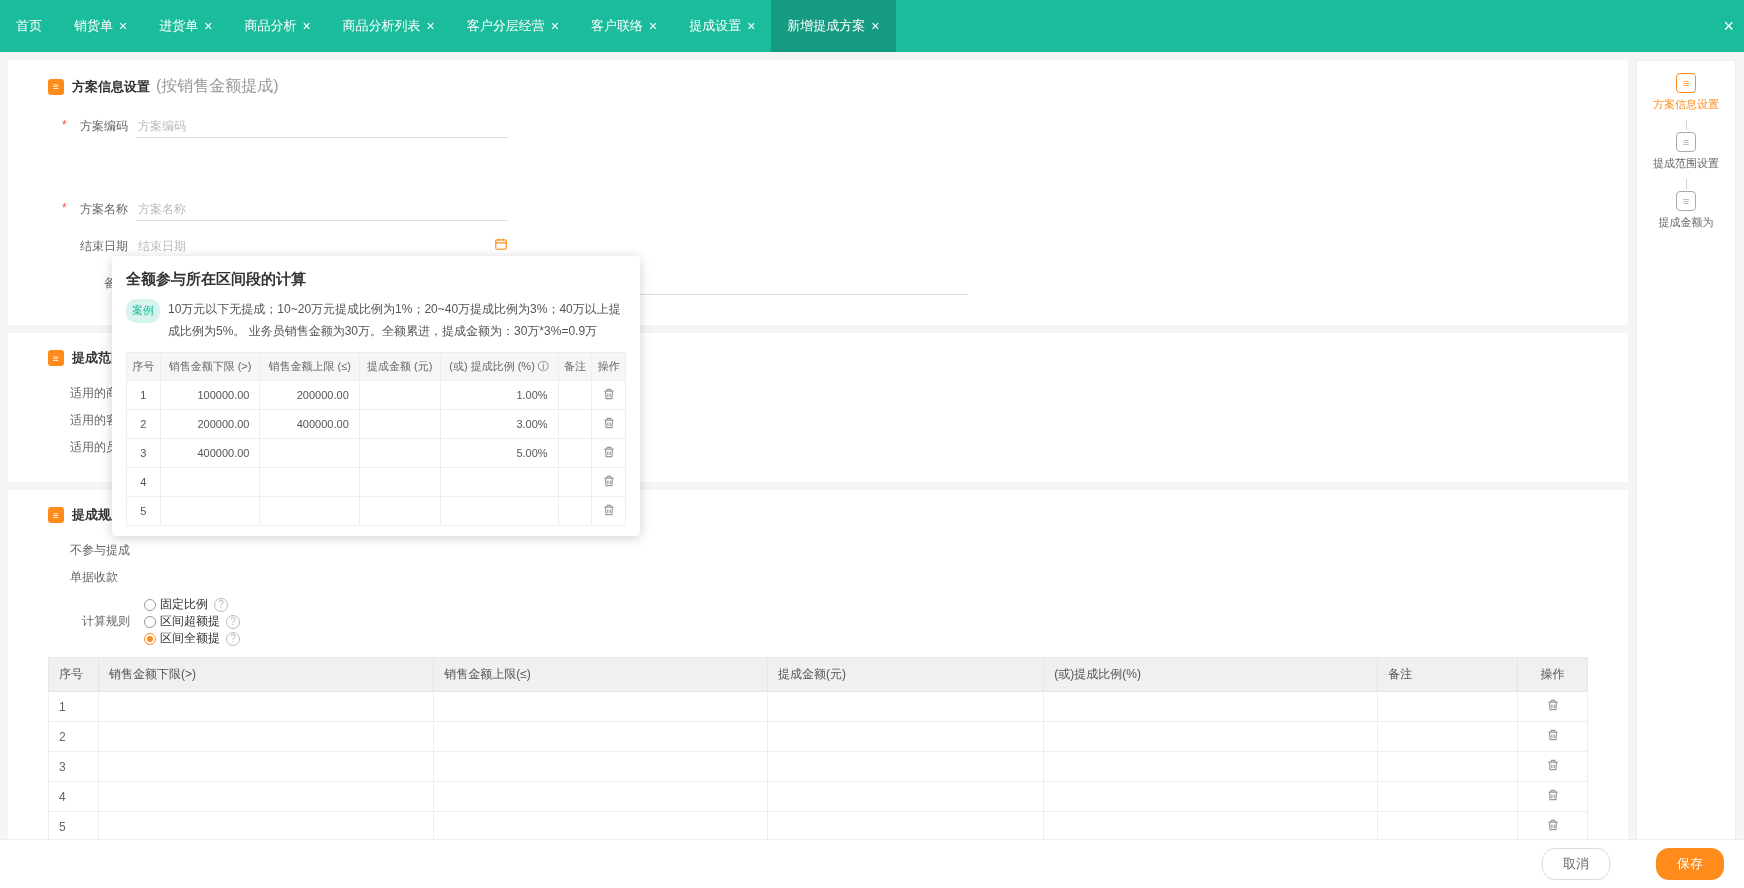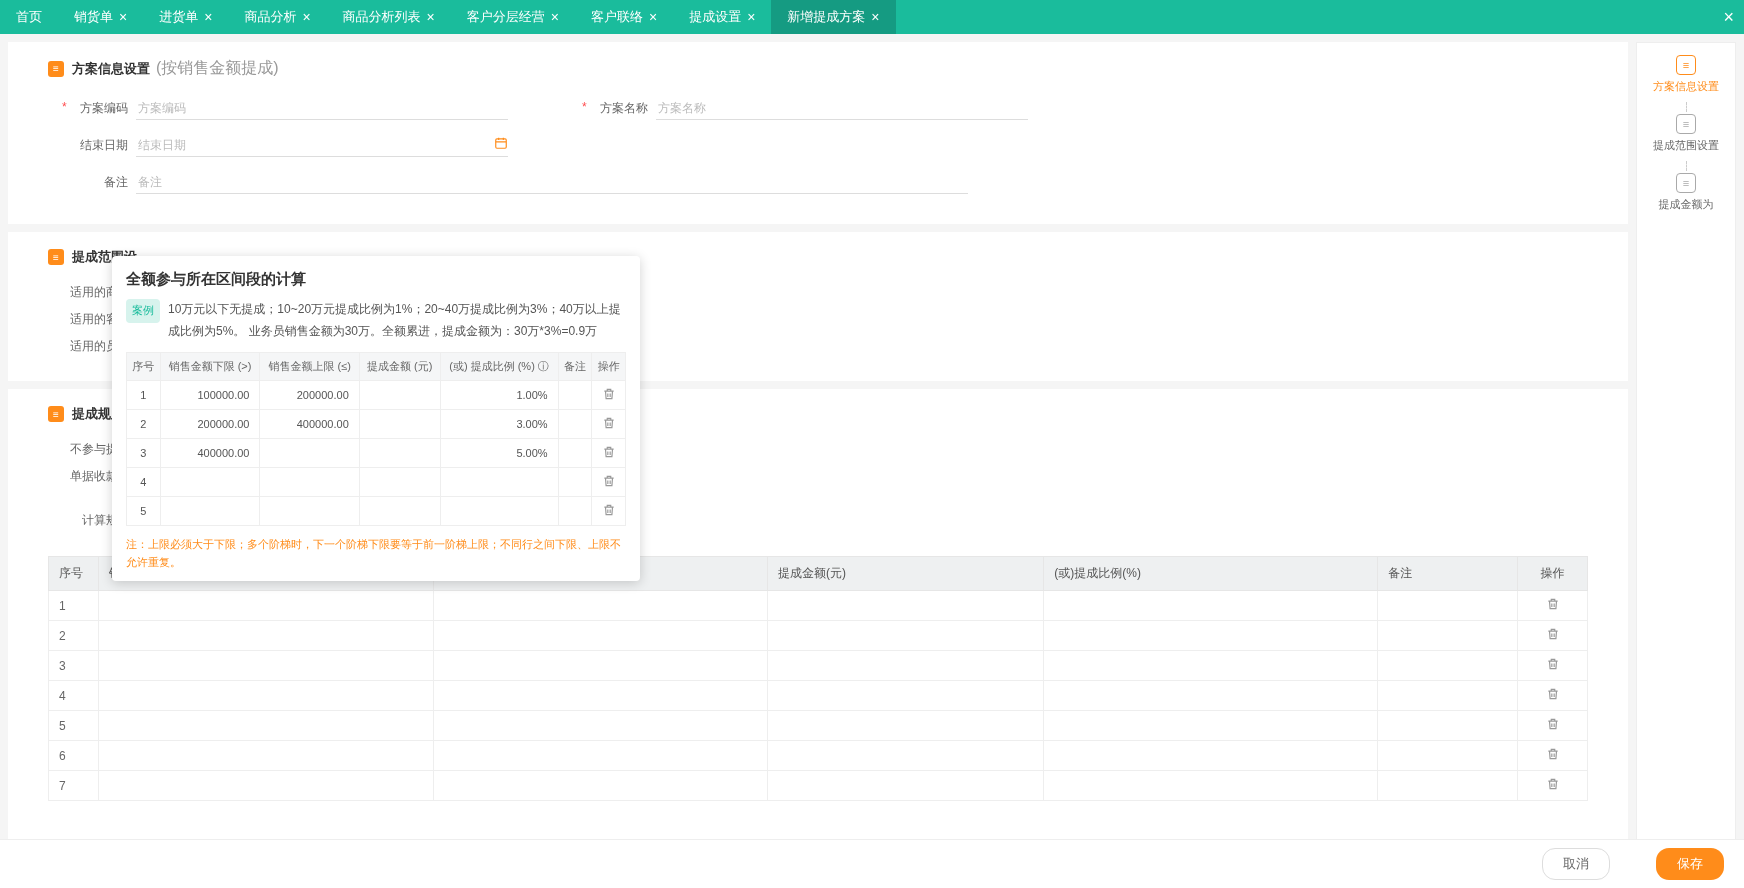--- a/index.html
+++ b/index.html
@@ -1,19 +1,19 @@
 <!DOCTYPE html>
 <html><head>
 <meta charset="utf-8">
 <style>
 * { box-sizing: border-box; margin: 0; padding: 0; }
 body { font-family: -apple-system, "Microsoft YaHei", sans-serif; font-size: 12px; background: #f5f5f5; color: #333; }
 
 
-.tabs { background: #1abc9c; height: 34px; display: flex; align-items: stretch; position: relative; }
+.tabs { background: #1abc9c; height: 52px; display: flex; align-items: stretch; position: relative; }
 .tab { display: flex; align-items: center; padding: 0 16px; color: #fff; cursor: pointer; position: relative; font-size: 13px; }
 .tab.active { background: #159b82; }
 .tab-close { margin-left: 6px; font-size: 14px; color: #fff; cursor: pointer; }
 .global-close { position: absolute; right: 10px; top: 50%; transform: translateY(-50%); color: #fff; font-size: 18px; cursor: pointer; }
 
 
 .main { display: flex; padding: 8px; gap: 8px; }
 .content { flex: 1; display: flex; flex-direction: column; gap: 8px; }
 .anchor-nav { width: 100px; background: #fff; border: 1px solid #eee; padding: 12px 4px; text-align: center; font-size: 11px; color: #666; }
 .anchor-item { display: flex; flex-direction: column; align-items: center; margin-bottom: 8px; cursor: pointer; }
@@ -24,21 +24,21 @@
 .anchor-line { width: 1px; height: 10px; border-left: 1px dashed #ccc; margin: 2px auto; }
 
 
 .card { background: #fff; padding: 16px 40px; }
 .card-header { display: flex; align-items: center; margin-bottom: 18px; }
 .card-icon { width: 16px; height: 16px; border-radius: 3px; background: #ff8c1a; color: #fff; font-size: 10px; display: flex; align-items: center; justify-content: center; margin-right: 8px; }
 .card-title { font-weight: bold; font-size: 13px; }
 .card-subtitle { color: #999; margin-left: 6px; font-size: 16px; }
 
 
-.form-row { display: flex; gap: 60px; margin-bottom: 14px; }
+.form-row { display: flex; gap: 60px; margin-bottom: 14px; flex-direction: column; }
 .form-item { display: flex; align-items: center; width: 460px; }
 .form-label { width: 80px; text-align: right; color: #666; margin-right: 8px; position: relative; }
 .form-label.required::before { content: "*"; color: #ff4d4f; position: absolute; left: 14px; }
 .form-input { flex: 1; border: none; border-bottom: 1px solid #ddd; padding: 4px 2px; font-size: 12px; outline: none; color: #333; background: transparent; }
 .form-input::placeholder { color: #bbb; }
 .date-wrap { flex: 1; position: relative; display: flex; }
 .date-icon { color: #ff8c1a; position: absolute; right: 0; top: 2px; font-size: 14px; }
 
 
 .cutoff-row { color: #666; margin-bottom: 10px; padding-left: 22px; }
@@ -56,21 +56,21 @@
 .main-table { width: 100%; border-collapse: collapse; margin-top: 10px; }
 .main-table th { background: #eef0f1; padding: 8px 10px; text-align: left; font-weight: normal; color: #555; border: 1px solid #e6e6e6; font-size: 12px; }
 .main-table td { padding: 6px 10px; border: 1px solid #eee; color: #666; height: 24px; }
 .main-table td.op { text-align: center; }
 .trash { color: #999; cursor: pointer; display: inline-block; }
 
 
 .popover { position: absolute; left: 112px; top: 256px; width: 528px; background: #fff; border-radius: 4px; box-shadow: 0 2px 12px rgba(0,0,0,0.18); padding: 14px 14px 10px; z-index: 50; }
 .popover-title { font-weight: bold; margin-bottom: 10px; font-size: 15px; }
 .popover-example { display: flex; gap: 8px; margin-bottom: 10px; align-items: flex-start; line-height: 1.8; }
-.example-tag { background: #d7f3ed; color: #1abc9c; padding: 2px 6px; border-radius: 4px; font-size: 11px; flex-shrink: 0; }
+.example-tag { background: #d7f3ed; color: #1abc9c; padding: 2px 6px; border-radius: 10px; font-size: 11px; flex-shrink: 0; }
 .example-text { flex: 1; color: #555; }
 .pop-table { width: 100%; border-collapse: collapse; font-size: 11px; }
 .pop-table th { background: #f5f6f7; padding: 6px 4px; text-align: center; font-weight: normal; color: #666; border: 1px solid #eee; }
 .pop-table td { padding: 6px 4px; text-align: center; border: 1px solid #eee; color: #555; }
 .pop-table td.right { text-align: right; padding-right: 10px; }
 .pop-note { color: #ff8c1a; margin-top: 10px; font-size: 11px; line-height: 1.6; }
 
 
 .footer { position: fixed; bottom: 0; right: 0; left: 0; background: #fff; border-top: 1px solid #eee; padding: 8px 20px; display: flex; justify-content: flex-end; gap: 12px; }
 .btn { padding: 6px 20px; font-size: 13px; border-radius: 13px; cursor: pointer; border: 1px solid transparent; }
@@ -361,19 +361,18 @@
           <td class="right"></td>
           <td class="right"></td>
           <td class="right"></td>
           <td></td>
           <td><span class="trash"><svg viewBox="0 0 24 24" fill="none" stroke="currentColor" stroke-width="2">
                 <path d="M4 7h16M9 7V4h6v3M6 7l1 13h10l1-13M10 11v6M14 11v6"></path>
               </svg></span></td>
         </tr>
       </tbody>
   </table>
-  <div class="pop-note">注：上限必须大于下限；多个阶梯时，下一个阶梯下限要等于前一阶梯上限；不同行之间下限、上限不允许重复。</div>
 </div>
 
 <div class="footer">
   <button class="btn btn-default">取消</button>
   <button class="btn btn-primary">保存</button>
 </div>
 
 </body></html>

